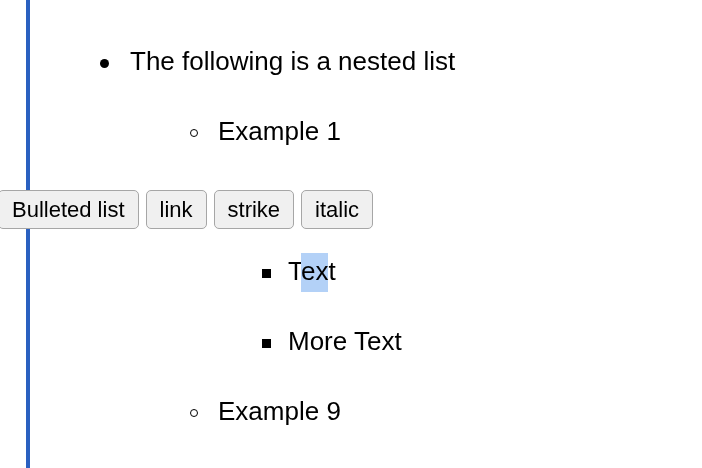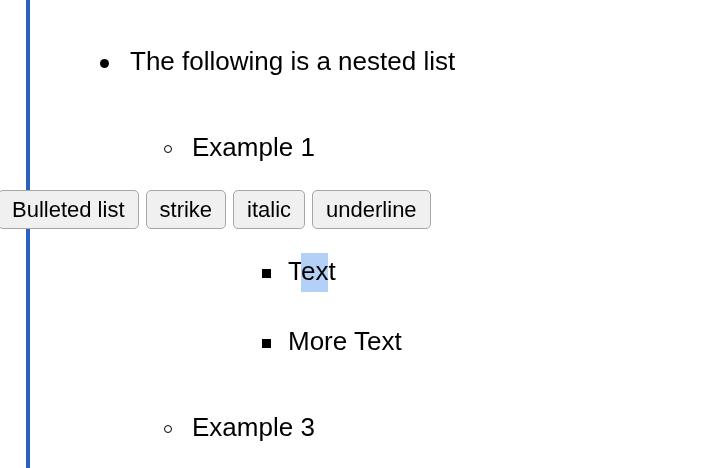--- a/index.html
+++ b/index.html
@@ -56,21 +56,21 @@
     left: 0px;
     top: 11px;
     width: 9px;
     height: 9px;
     border-radius: 50%;
     background: #000000;
   }
   .lvl1 .txt { margin-left: 30px; }
 
   
-  .lvl2 { left: 164px; margin-top: 16px; }
+  .lvl2 { left: 190px; }
   .lvl2 .marker {
     left: 0px;
     top: 11px;
     width: 8px;
     height: 8px;
     border-radius: 50%;
     border: 1.4px solid #000000;
     background: transparent;
     box-sizing: border-box;
   }
@@ -142,23 +142,23 @@
     <span class="txt"><span>T</span><span class="sel">ex</span><span>t</span></span>
   </div>
 
   <div class="li lvl3" style="top:328px;">
     <span class="marker"></span>
     <span class="txt">More Text</span>
   </div>
 
   <div class="li lvl2" style="top:398px;">
     <span class="marker"></span>
-    <span class="txt">Example 3</span>
+    <span class="txt">Example 9</span>
   </div>
 
 </div>
 
 <div id="format-toolbar">
   <div class="tb-btn">Bulleted list</div>
+  <div class="tb-btn">link</div>
   <div class="tb-btn">strike</div>
   <div class="tb-btn">italic</div>
-  <div class="tb-btn">underline</div>
 </div>
 
 </body></html>

